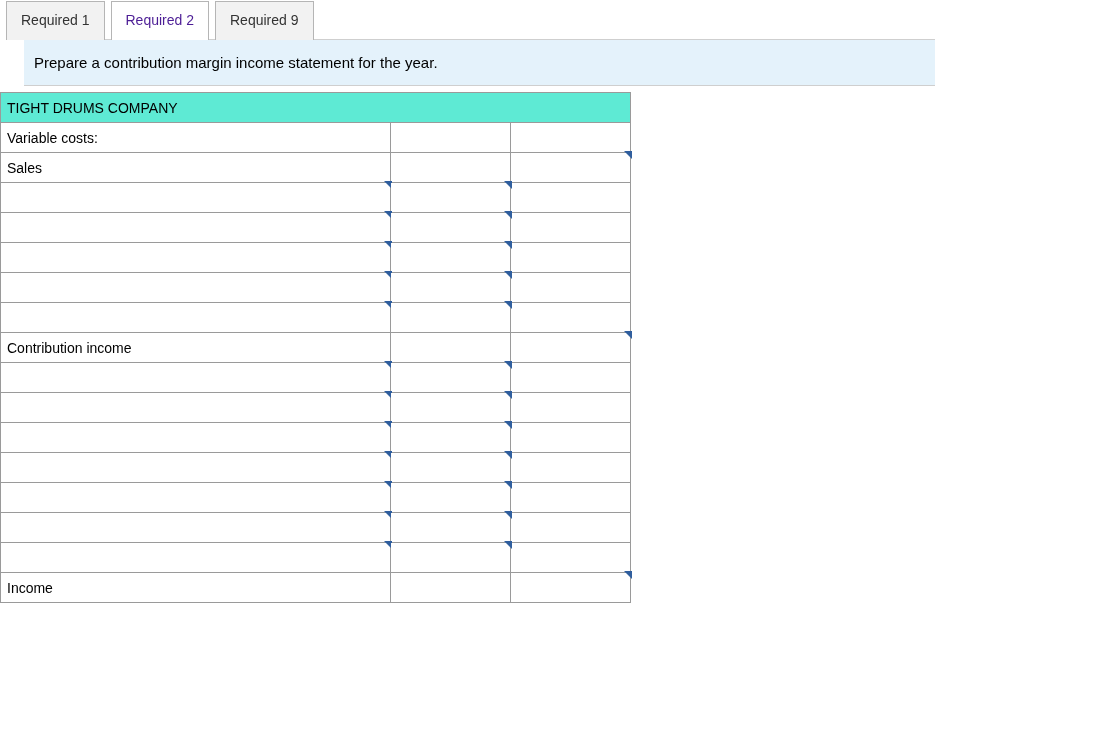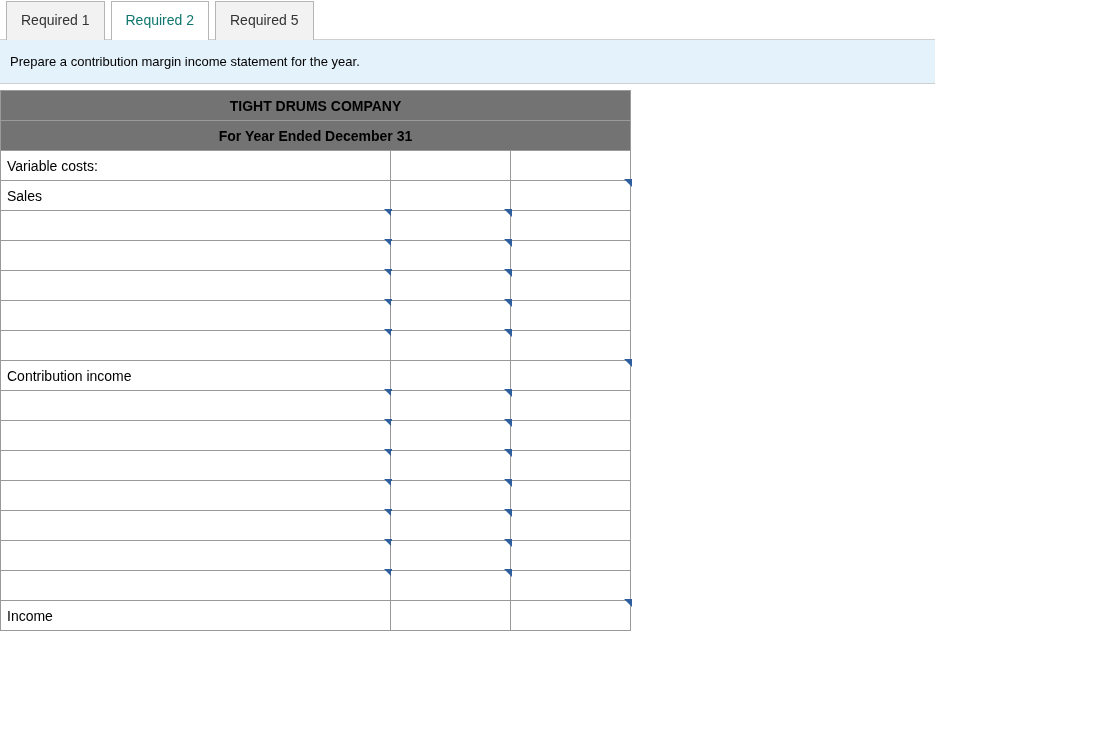--- a/index.html
+++ b/index.html
@@ -24,51 +24,52 @@
     background: #f2f2f2;
     padding: 10px 14px 12px 14px;
     font-size: 14px;
     color: #333;
     cursor: pointer;
     position: relative;
     top: 1px;
   }
   .tab.active {
     background: #fff;
-    color: #0f766e;
+    color: #4c1d95;
   }
 
   
   .instruction {
     background: #e4f2fb;
     border-top: 1px solid #cfcfcf;
     border-bottom: 1px solid #cfcfcf;
     padding: 14px 10px;
-    font-size: 13px;
+    font-size: 15px;
+    margin-left: 24px;
   }
 
   
   table.stmt {
     border-collapse: collapse;
     margin-top: 6px;
   }
   table.stmt td {
     border: 1px solid #9a9a9a;
     height: 30px;
     padding: 0 6px;
     vertical-align: middle;
   }
   td.lbl   { width: 390px; }
   td.amt1  { width: 120px; }
   td.amt2  { width: 120px; }
 
   .hdr td {
-    background: #737373;
-    font-weight: bold;
-    text-align: center;
+    background: #5eead4;
+    font-weight: normal;
+    text-align: left;
     border-color: #8a8a8a;
   }
 
   .static-label { padding-left: 4px; }
   .indent { padding-left: 22px; }
 
   
   td.editable {
     background: #fff;
     border: 2px solid #436fa8;
@@ -92,34 +93,31 @@
   
   tr td.editable + td.editable { border-left: none; }
 </style>
 </head>
 <body>
 <div class="wrap">
 
 <div class="tabs">
   <div class="tab">Required 1</div>
   <div class="tab active">Required 2</div>
-  <div class="tab">Required 5</div>
+  <div class="tab">Required 9</div>
 </div>
 
 <div class="instruction">Prepare a contribution margin income statement for the year.</div>
 
 <table class="stmt">
 
   <tbody>
         <tr class="hdr">
           <td colspan="3">TIGHT DRUMS COMPANY</td>
         </tr>
-  <tr class="hdr">
-          <td colspan="3">For Year Ended December 31</td>
-        </tr>
 
   <tr>
     <td class="lbl static-label">Variable costs:</td>
     <td class="amt1 plain"></td>
     <td class="amt2 plain"></td>
   </tr>
 
   <tr>
     <td class="lbl static-label">Sales</td>
     <td class="amt1 plain"></td>

